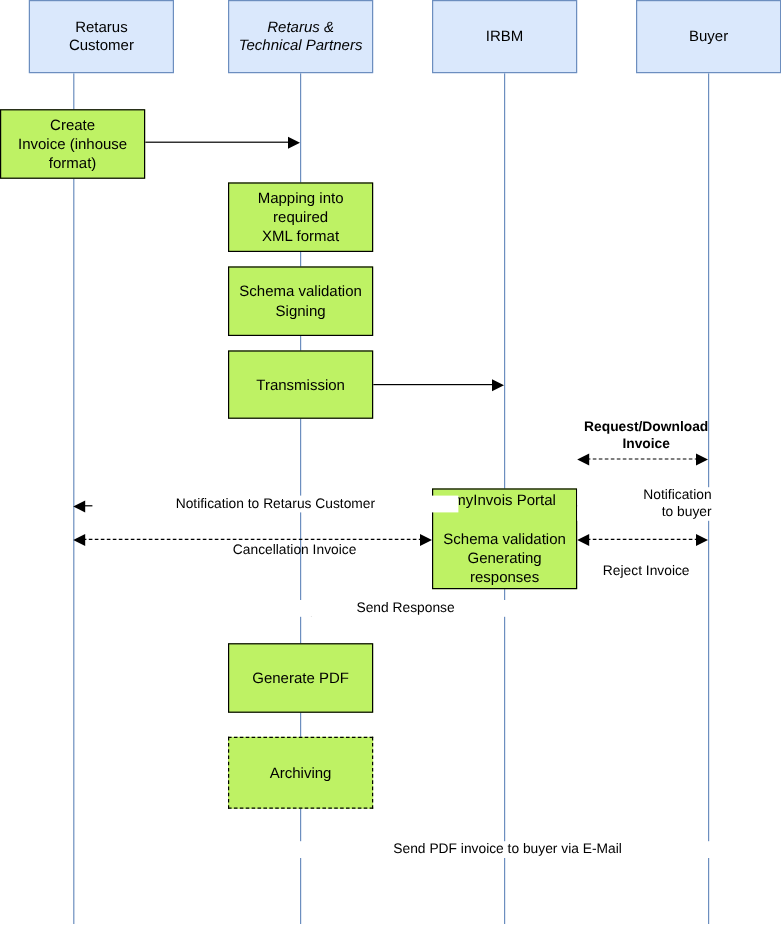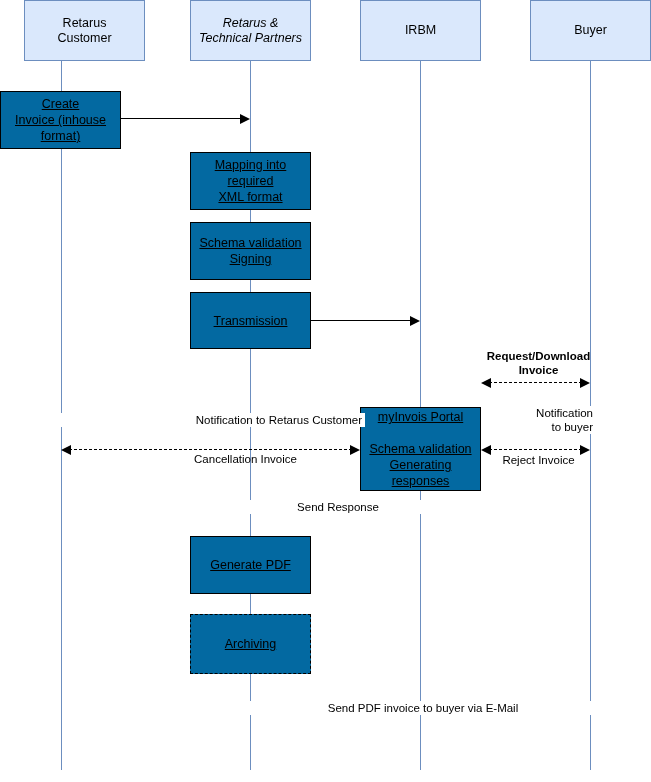--- a/index.html
+++ b/index.html
@@ -32,33 +32,32 @@
     align-items: center;
     justify-content: center;
     text-align: center;
     font-size: 12.5px;
     line-height: 15px;
     color: #000;
     white-space: pre-line;
   }
   .proc-box {
     position: absolute;
-    background: #0369a1;
+    background: #bef264;
     border: 1.4px solid #000000;
     box-sizing: border-box;
     display: flex;
     align-items: center;
     justify-content: center;
     text-align: center;
     font-size: 12.5px;
     line-height: 16px;
     color: #000;
     white-space: pre-line;
     z-index: 4;
-    text-decoration: underline;
   }
   .proc-box.dashed {
     border-style: dashed;
     border-width: 1.6px;
   }
   .msg {
     position: absolute;
     height: 1.4px;
     background: #000000;
     z-index: 3;
@@ -114,33 +113,33 @@
       <div class="arrowhead right" style="left: 240px; top: 114px;"></div>
       <div class="msg" style="left: 311px; top: 320px; width: 101px;"></div>
       <div class="arrowhead right" style="left: 410px; top: 316px;"></div>
       <div class="msg dashed" style="left: 489px; top: 382px; width: 93px;"></div>
       <div class="arrowhead right" style="left: 580px; top: 378px;"></div>
       <div class="arrowhead left" style="left: 481px; top: 378px;"></div>
       <div class="msg-label below" style="left: 481px; width: 109px; top: 349px; font-weight: bold;">Request/Download
 Invoice</div>
       <div class="msg" style="left: 69px; top: 421px; width: 291px;"></div>
       <div class="arrowhead left" style="left: 61px; top: 417px;"></div>
-      <div class="msg-label" style="left: 60px; width: 299px; top: 413px; text-align: right;">Notification to Retarus Customer</div>
+      <div class="msg-label" style="left: 77px; width: 299px; top: 413px;">Notification to Retarus Customer</div>
       <div class="msg" style="left: 481px; top: 421px; width: 101px;"></div>
       <div class="arrowhead right" style="left: 580px; top: 417px;"></div>
       <div class="msg-label" style="left: 481px; width: 109px; top: 406px; text-align: right;">Notification
 to buyer</div>
       <div class="msg dashed" style="left: 69px; top: 449px; width: 283px;"></div>
       <div class="arrowhead right" style="left: 350px; top: 445px;"></div>
       <div class="arrowhead left" style="left: 61px; top: 445px;"></div>
       <div class="msg-label below" style="left: 61px; width: 299px; top: 452px; margin-left: 32px;">Cancellation Invoice</div>
       <div class="msg dashed" style="left: 489px; top: 449px; width: 93px;"></div>
       <div class="arrowhead right" style="left: 580px; top: 445px;"></div>
       <div class="arrowhead left" style="left: 481px; top: 445px;"></div>
-      <div class="msg-label below" style="left: 481px; width: 109px; top: 453px;">Reject Invoice</div>
+      <div class="msg-label below" style="left: 481px; width: 109px; top: 469px;">Reject Invoice</div>
       <div class="msg" style="left: 258px; top: 508px; width: 162px;"></div>
       <div class="arrowhead left" style="left: 250px; top: 504px;"></div>
       <div class="msg-label" style="left: 250px; width: 170px; top: 500px;">Send Response</div>
       <div class="msg" style="left: 250px; top: 709px; width: 332px;"></div>
       <div class="arrowhead right" style="left: 580px; top: 705px;"></div>
       <div class="msg-label" style="left: 250px; width: 340px; top: 701px;">Send PDF invoice to buyer via E-Mail</div>
     </div>
   <div id="actors-layer">
       <div class="actor-box" style="left: 0px; top: 0px; width: 121px; height: 61px; margin-left: 24px;">Retarus
 Customer</div>

